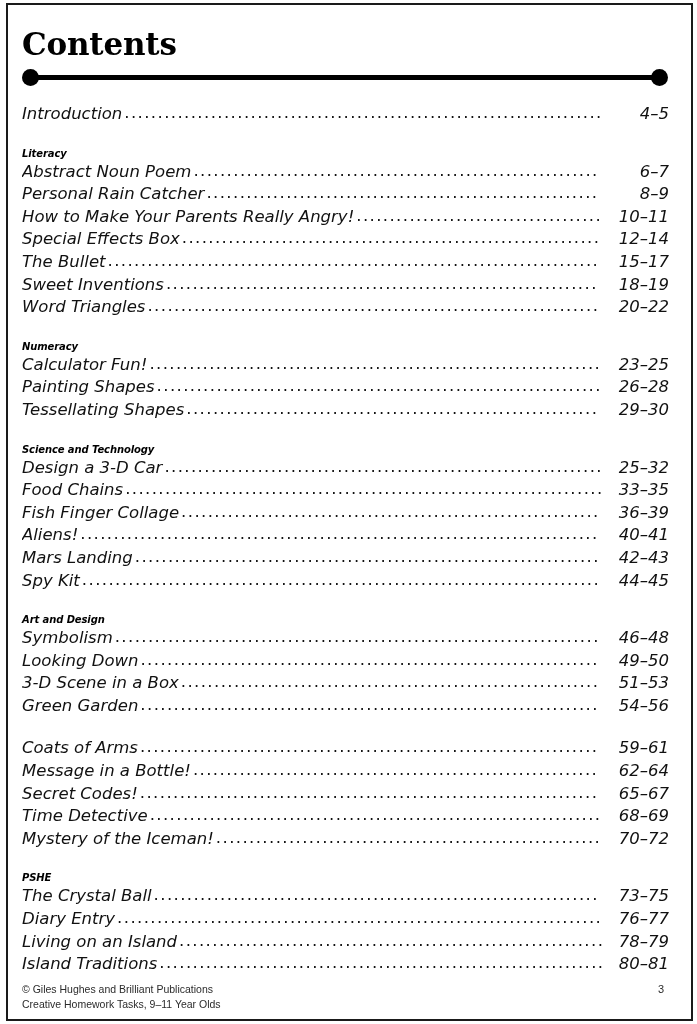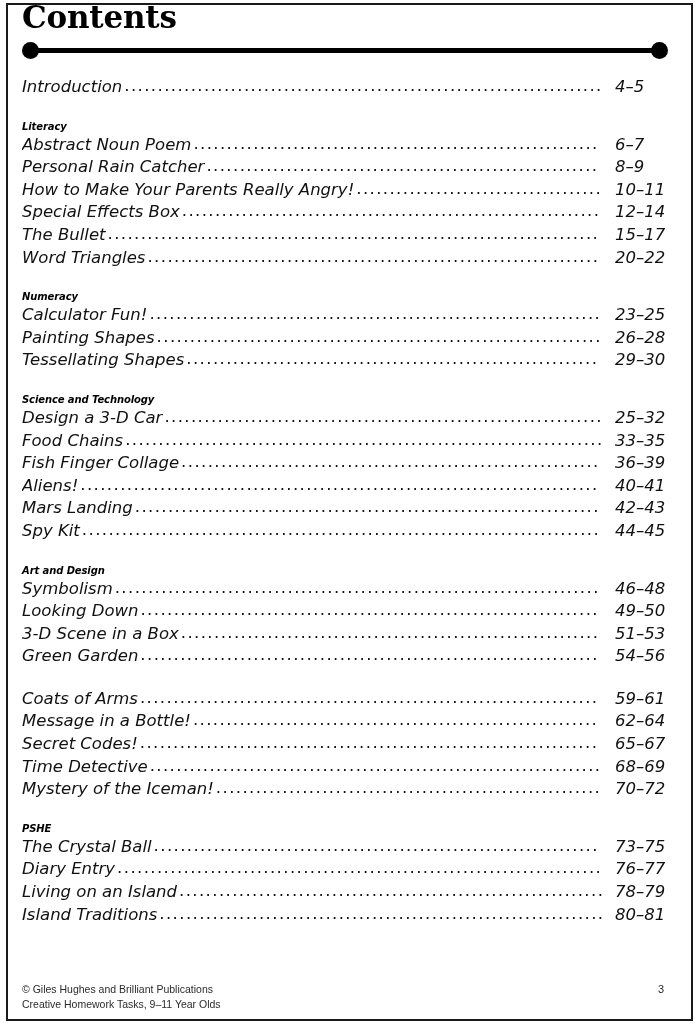--- a/index.html
+++ b/index.html
@@ -36,21 +36,21 @@
   }
 
   
   .contents-title {
     font-family: "DejaVu Serif", serif;
     font-weight: bold;
     font-size: 31px;
     letter-spacing: -0.2px;
     color: #000000;
     margin: 0;
-    padding-top: 2px;
+    padding-top: 29px;
     line-height: 1.0;
   }
   .rule-wrap {
     position: relative;
     height: 18px;
     margin-top: 9px;
     margin-right: 7px;
   }
   .rule-line {
     position: absolute;
@@ -116,20 +116,21 @@
     font-style: normal;
     font-size: 16.5px;
     letter-spacing: 1.4px;
     color: #111111;
     position: relative;
     top: -1px;
   }
   .toc-pages {
     flex: 0 0 auto;
     padding-left: 4px;
+    text-align: right;
     min-width: 54px;
     font-style: italic;
   }
 
   
   .footer {
     position: absolute;
     left: 22px;
     right: 20px;
     bottom: 12px;
@@ -201,20 +202,25 @@
               <span class="toc-label">Special Effects Box</span>
               <span class="toc-leader">...............................................................</span>
               <span class="toc-pages">12–14</span>
             </div>
             <div class="toc-row">
               <span class="toc-label">The Bullet</span>
               <span class="toc-leader">..........................................................................</span>
               <span class="toc-pages">15–17</span>
             </div>
             <div class="toc-row">
+              <span class="toc-label">Sweet Inventions</span>
+              <span class="toc-leader">.................................................................</span>
+              <span class="toc-pages">18–19</span>
+            </div>
+            <div class="toc-row">
               <span class="toc-label">Word Triangles</span>
               <span class="toc-leader">....................................................................</span>
               <span class="toc-pages">20–22</span>
             </div>
           </div>
           <div class="group-gap"></div>
           <div class="toc-group">
             <div class="section-heading">Numeracy</div>
             <div class="toc-row">
               <span class="toc-label">Calculator Fun!</span>

